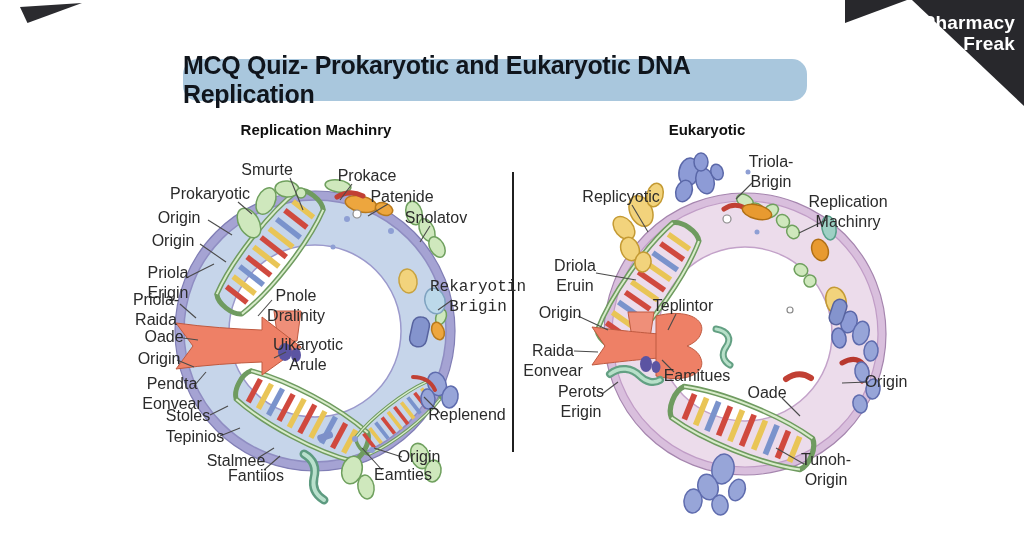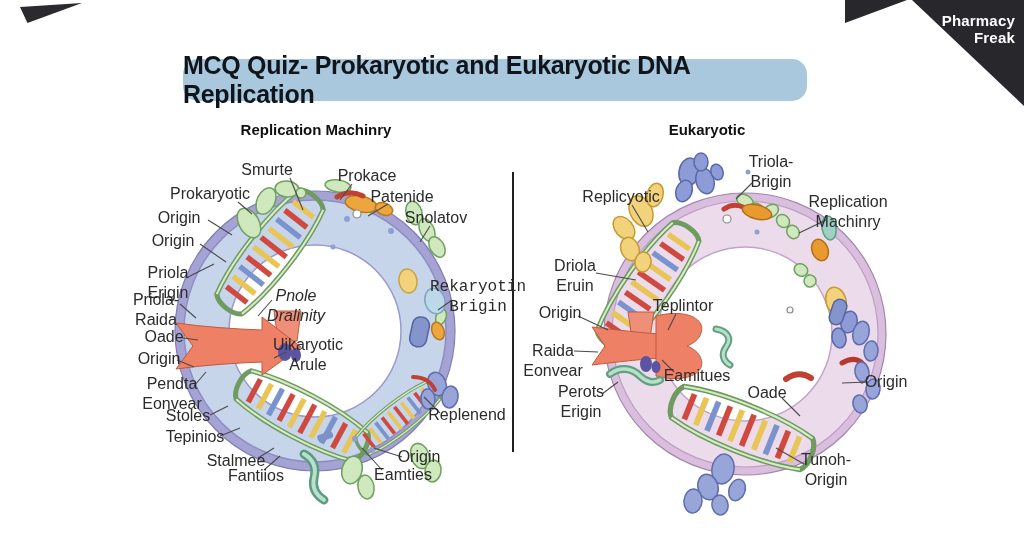--- a/index.html
+++ b/index.html
@@ -6,21 +6,21 @@
   .canvas{position:relative;width:1024px;height:559px;background:#ffffff;overflow:hidden;
           font-family:"Liberation Sans",sans-serif;}
   svg{position:absolute;left:0;top:0;}
   
   .corner-tri{position:absolute;right:0;top:0;width:112px;height:106px;background:#28282c;
               -webkit-clip-path:polygon(0 0,100% 0,100% 100%);clip-path:polygon(0 0,100% 0,100% 100%);}
   .corner-wedge{position:absolute;left:845px;top:0;width:62px;height:23px;background:#28282c;
               -webkit-clip-path:polygon(0 0,100% 0,0 100%);clip-path:polygon(0 0,100% 0,0 100%);}
   .corner-sliver{position:absolute;left:20px;top:3px;width:62px;height:20px;background:#2b2b2f;
               -webkit-clip-path:polygon(0 20%,100% 0,12% 100%);clip-path:polygon(0 20%,100% 0,12% 100%);}
-  .logo-text{position:absolute;top:13px;right:9px;color:#ffffff;font-weight:bold;font-size:15px;
+  .logo-text{position:absolute;top:13px;right:9px;color:#ffffff;font-weight:bold;font-size:19px;
              line-height:1.1;text-align:right;letter-spacing:.2px;}
   
   .title-banner{position:absolute;left:183px;top:59px;width:624px;height:42px;background:#a9c7dd;
                 border-radius:15px;display:flex;align-items:center;justify-content:center;
                 font-size:25px;font-weight:bold;color:#10151c;letter-spacing:-.3px;}
   .subtitle{position:absolute;transform:translate(-50%,0);font-weight:bold;font-size:15px;color:#101010;
             white-space:nowrap;}
   .divider{position:absolute;left:512px;top:172px;width:2px;height:280px;background:#1f1f1f;}
   
   .lbl{position:absolute;transform:translate(-50%,-50%);font-size:16px;line-height:1.25;color:#2b2b2b;
@@ -244,21 +244,21 @@
     <div class="lbl" style="left: 156px; top: 310px;">Priola-
 Raida</div>
     <div class="lbl" style="left: 164px; top: 337px;">Oade</div>
     <div class="lbl" style="left: 159px; top: 359px;">Origin</div>
     <div class="lbl" style="left: 172px; top: 394px;">Pendta
 Eonvear</div>
     <div class="lbl" style="left: 188px; top: 416px;">Stoles</div>
     <div class="lbl" style="left: 195px; top: 437px;">Tepinios</div>
     <div class="lbl" style="left: 236px; top: 461px;">Stalmee</div>
     <div class="lbl" style="left: 256px; top: 476px;">Fantiios</div>
-    <div class="lbl" style="left: 296px; top: 306px; font-style: italic;">Pnole
+    <div class="lbl" style="left: 296px; top: 306px;">Pnole
 Dralinity</div>
     <div class="lbl" style="left: 308px; top: 355px;">Uikaryotic
 Arule</div>
     <div class="lbl" style="left: 478px; top: 297px; font-family: Liberation Mono, monospace;">Rekaryotin
 Brigin</div>
     <div class="lbl" style="left: 467px; top: 415px;">Replenend</div>
     <div class="lbl" style="left: 419px; top: 457px;">Origin</div>
     <div class="lbl" style="left: 403px; top: 475px;">Eamties</div>
     <div class="lbl" style="left: 621px; top: 197px;">Replicyotic</div>
     <div class="lbl" style="left: 771px; top: 172px;">Triola-

